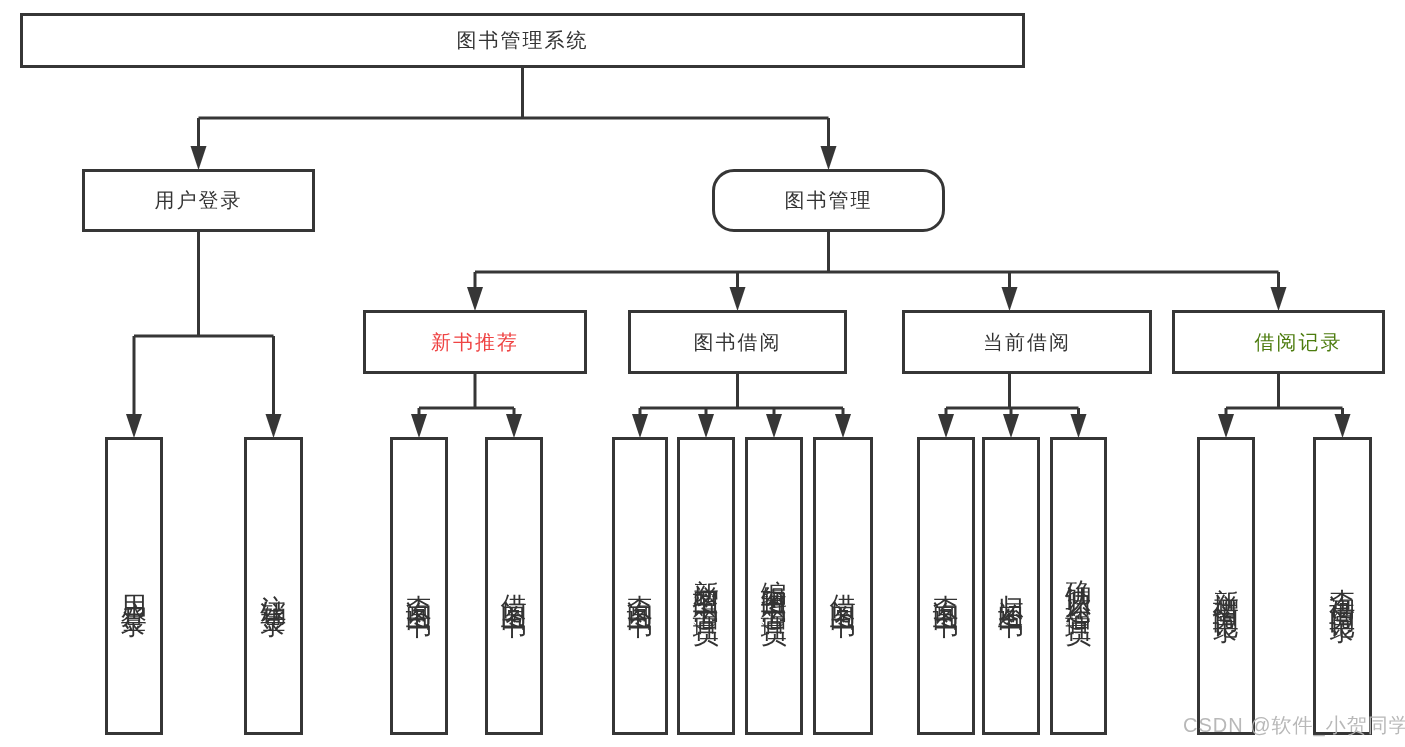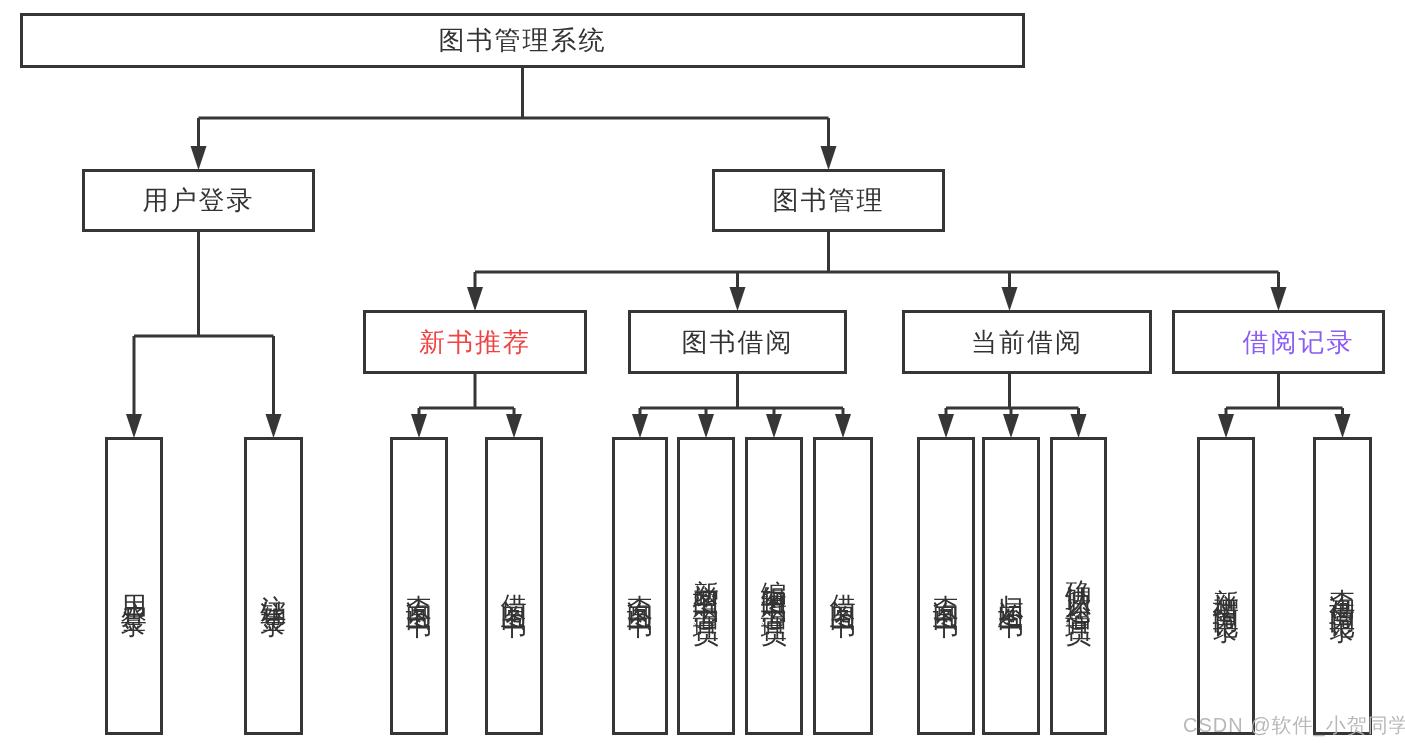--- a/index.html
+++ b/index.html
@@ -21,21 +21,21 @@
     position:absolute;
     box-sizing:border-box;
     background:#ffffff;
     border:3px solid #363636;
     display:flex;
     align-items:center;
     justify-content:center;
     color:#333333;
   }
   .node.h span {
-    font-size:26px;
+    font-size:20px;
     letter-spacing:2px;
     white-space:nowrap;
   }
   .node.v span {
     writing-mode:vertical-rl;
     text-orientation:mixed;
     font-size:26px;
     letter-spacing:6px;
     line-height:1.1;
   }
@@ -105,33 +105,33 @@
       <polygon points="1218,414 1234,414 1226,438"></polygon>
       <path d="M 1342.5 408 V 428"></path>
       <polygon points="1334.5,414 1350.5,414 1342.5,438"></polygon>
     </svg>
   <div class="node h" style="left: 20px; top: 13px; width: 1005px; height: 55px; border-color: rgb(54, 54, 54); color: rgb(51, 51, 51);">
       <span>图书管理系统</span>
     </div>
     <div class="node h" style="left: 82px; top: 169px; width: 233px; height: 63px; border-color: rgb(54, 54, 54); color: rgb(51, 51, 51);">
       <span>用户登录</span>
     </div>
-    <div class="node h" style="left: 712px; top: 169px; width: 233px; height: 63px; border-color: rgb(54, 54, 54); color: rgb(51, 51, 51);">
+    <div class="node h" style="left: 712px; top: 169px; width: 233px; height: 63px; border-color: rgb(54, 54, 54); color: rgb(51, 51, 51); border-radius: 22px;">
       <span>图书管理</span>
     </div>
     <div class="node h" style="left: 363px; top: 310px; width: 224px; height: 64px; border-color: rgb(54, 54, 54); color: #ef4444;">
       <span>新书推荐</span>
     </div>
     <div class="node h" style="left: 628px; top: 310px; width: 219px; height: 64px; border-color: rgb(54, 54, 54); color: rgb(51, 51, 51); text-align: center;">
       <span>图书借阅</span>
     </div>
     <div class="node h" style="left: 902px; top: 310px; width: 250px; height: 64px; border-color: rgb(54, 54, 54); color: rgb(51, 51, 51);">
       <span>当前借阅</span>
     </div>
-    <div class="node h" style="left: 1172px; top: 310px; width: 213px; height: 64px; border-color: rgb(54, 54, 54); color: #8b5cf6; padding-left: 40px;">
+    <div class="node h" style="left: 1172px; top: 310px; width: 213px; height: 64px; border-color: rgb(54, 54, 54); color: #4d7c0f; padding-left: 40px;">
       <span>借阅记录</span>
     </div>
     <div class="node v" style="left: 105px; top: 437px; width: 58px; height: 298px; border-color: rgb(54, 54, 54); color: rgb(51, 51, 51);">
       <span>用户登录</span>
     </div>
     <div class="node v" style="left: 244px; top: 437px; width: 59px; height: 298px; border-color: rgb(54, 54, 54); color: rgb(51, 51, 51);">
       <span>注销登录</span>
     </div>
     <div class="node v" style="left: 390px; top: 437px; width: 58px; height: 298px; border-color: rgb(54, 54, 54); color: rgb(51, 51, 51);">
       <span>查询图书</span>

